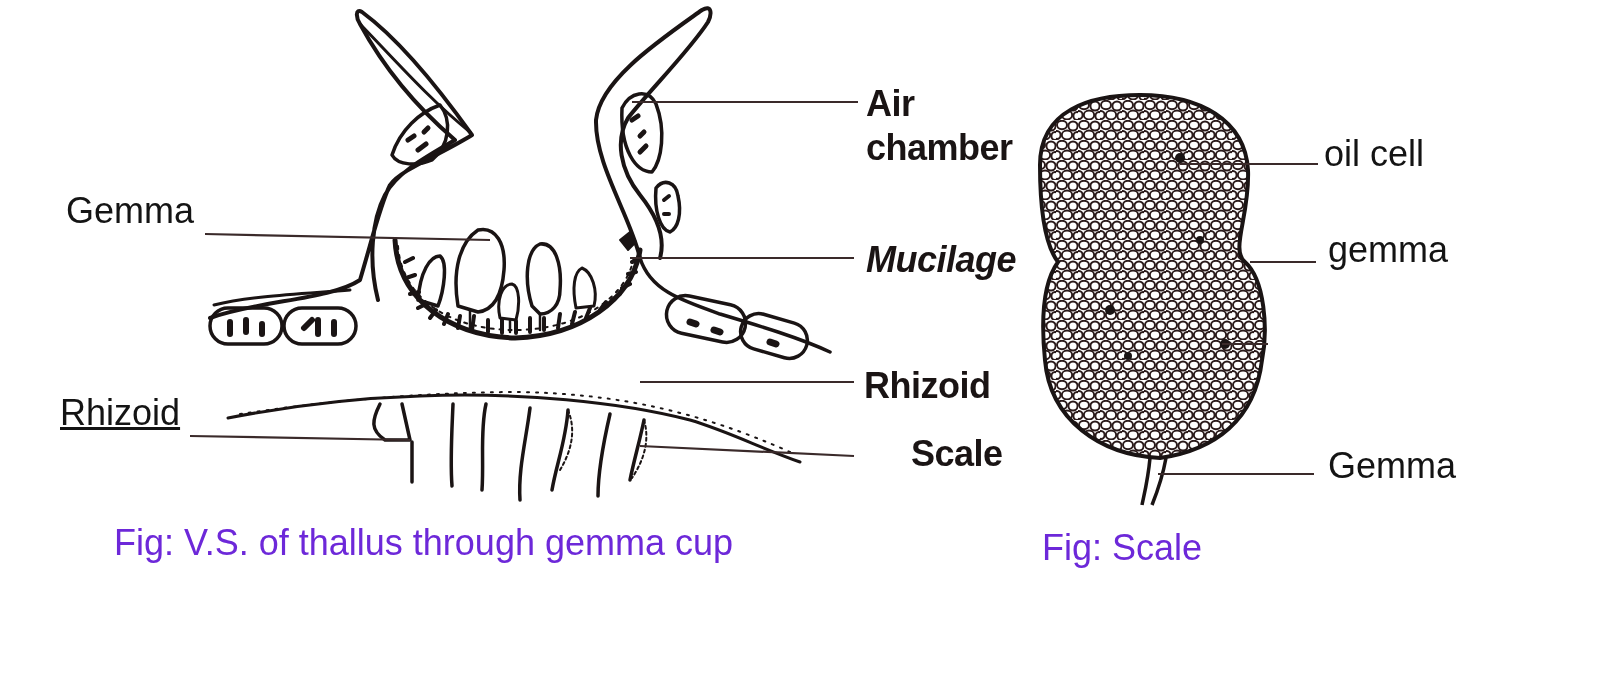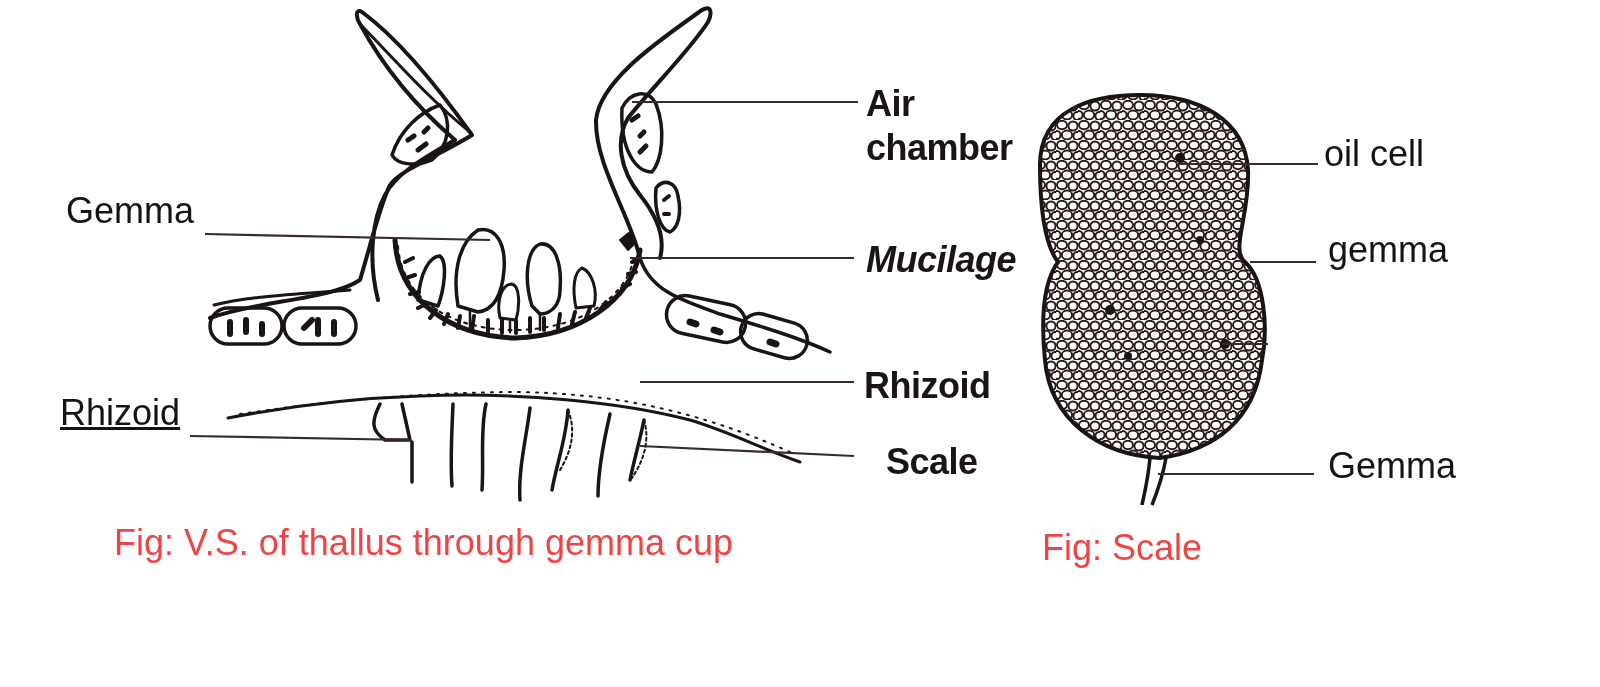--- a/index.html
+++ b/index.html
@@ -41,21 +41,21 @@
     .lbl.bold {
       font-family: "Liberation Sans", sans-serif;
       font-size: 36px;
       font-weight: bold;
       color: #1a1414;
       letter-spacing: -0.5px;
     }
     .lbl.cap {
       font-family: "Liberation Sans", sans-serif;
       font-size: 36px;
-      color: #ef4444;
+      color: #6d28d9;
     }
     .two-line span { display: block; line-height: 44px; }
   </style>
 </head>
 <body>
 
 <div class="stage">
 
   <svg class="art" viewBox="0 0 1600 687" xmlns="http://www.w3.org/2000/svg">
     <defs>
@@ -165,21 +165,21 @@
   <div class="lbl thin" style="left:60px; top:395px;text-decoration:underline;">Rhizoid</div>
 
   <div class="lbl bold two-line" style="left:866px; top:82px;">
     <span>Air</span>
     <span>chamber</span>
   </div>
   <div class="lbl bold two-line" style="left:866px; top:238px;font-style:italic;">
     <span>Mucilage</span>
   </div>
   <div class="lbl bold" style="left:864px; top:368px;">Rhizoid</div>
-  <div class="lbl bold" style="left:886px; top:436px;margin-top:8px;">Scale</div>
+  <div class="lbl bold" style="left:911px; top:436px;">Scale</div>
 
   <div class="lbl thin" style="left:1324px; top:136px;">oil cell</div>
   <div class="lbl thin" style="left:1328px; top:232px;">gemma</div>
   <div class="lbl thin" style="left:1328px; top:448px;">Gemma</div>
 
   <div class="lbl cap" style="left:114px; top:525px;">Fig: V.S. of thallus through gemma cup</div>
   <div class="lbl cap" style="left:1042px; top:530px;">Fig: Scale</div>
 </div>
 
 </body></html>

